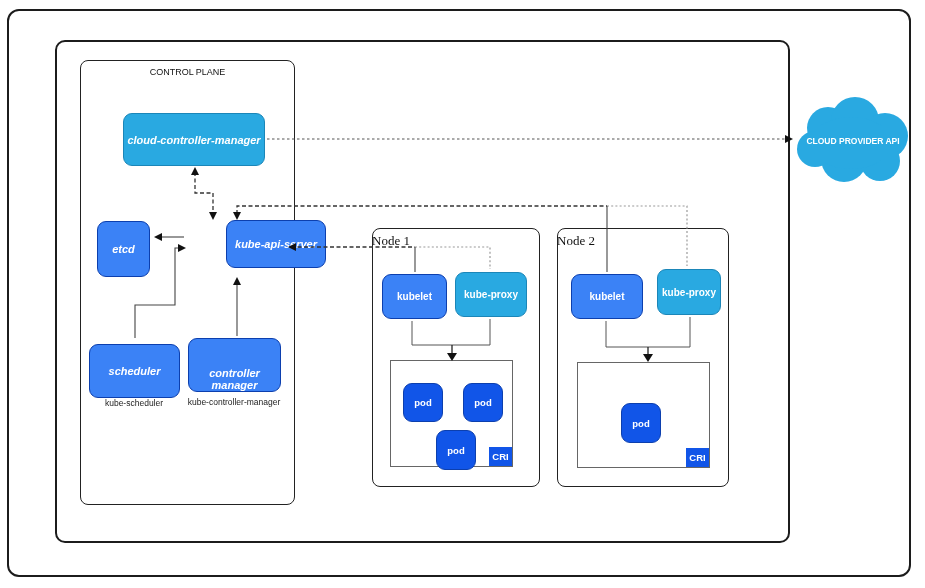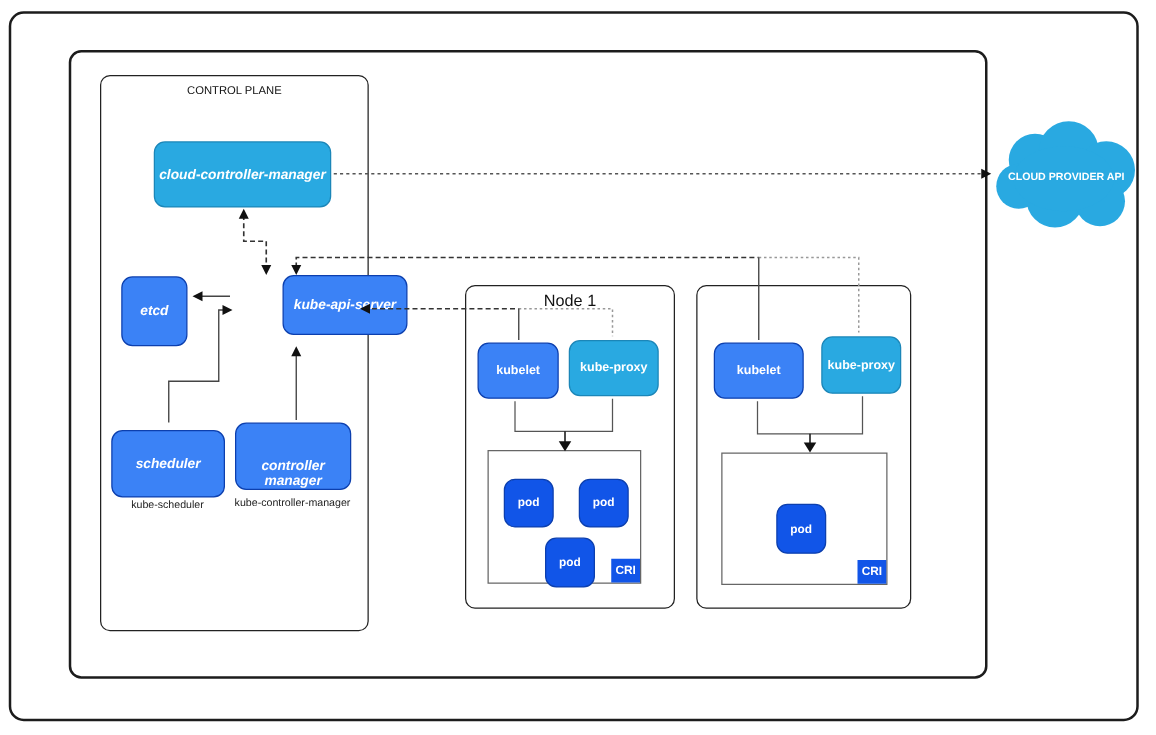--- a/index.html
+++ b/index.html
@@ -11,21 +11,21 @@
   .subframe { position:absolute; border:1.5px solid #222; border-radius:8px; background:transparent; box-sizing:border-box; }
   .bx {
     position:absolute; display:flex; align-items:center; justify-content:center;
     border-radius:9px; color:#fff; font-weight:bold; box-sizing:border-box; text-align:center;
   }
   .dark  { background:#3b82f6; border:1px solid #0c3fae; }
   .light { background:#29a9e1; border:1px solid #1b86b8; }
   .lbl-11 { font-size:11px;font-style:italic; }
   .lbl-10 { font-size:10px; }
   .sublabel { position:absolute; font-size:8.5px; color:#222; text-align:center; font-weight:normal; }
-  .node-title { position:absolute; font-family:Liberation Sans, sans-serif; font-size:13px; color:#111; text-align:center; }
+  .node-title { position:absolute; font-family:Liberation Serif, serif; font-size:13px; color:#111; }
   .pods-box { position:absolute; border:1px solid #666; background:#fff; box-sizing:border-box; }
   .pod { position:absolute; display:flex; align-items:center; justify-content:center;
          background:#1155e8; border:1px solid #0c3fae; border-radius:9px; color:#fff;
          font-weight:bold; font-size:9.5px; box-sizing:border-box;margin-top:12px; }
   .cri { position:absolute; right:0; bottom:0; width:23px; height:19px; background:#1155e8;
          color:#fff; font-weight:bold; font-size:9.5px; display:flex; align-items:center; justify-content:center; }
   .cluster-title { position:absolute; top:50px; left:55px; width:735px; text-align:center;
                    font-weight:bold; font-size:12.5px; color:#000; letter-spacing:0.5px; }
   .cp-title { position:absolute; top:67px; left:80px; width:215px; text-align:center; font-size:9px; color:#111; }
   #wires { position:absolute; left:0; top:0; z-index:10; pointer-events:none; }
@@ -84,20 +84,21 @@
     <div class="pod" style="left:72px; top:10px; width:40px; height:39px;">
       <span>pod</span>
     </div>
     <div class="pod" style="left:45px; top:57px; width:40px; height:40px;">
       <span>pod</span>
     </div>
     <div class="cri">CRI</div>
   </div>
 
   <div class="subframe" style="left:557px; top:228px; width:172px; height:259px;"></div>
+  <div class="node-title" style="left:557px; top:233px; width:172px;">Node 2</div>
 
   <div class="bx dark lbl-10" style="left:571px; top:274px; width:72px; height:45px;">
     <span>kubelet</span>
   </div>
   <div class="bx light lbl-10" style="left:657px; top:269px; width:64px; height:46px;">
     <span>kube-proxy</span>
   </div>
 
   <div class="pods-box" style="left:577px; top:362px; width:133px; height:106px;">
     <div class="pod" style="left:43px; top:28px; width:40px; height:40px;">

